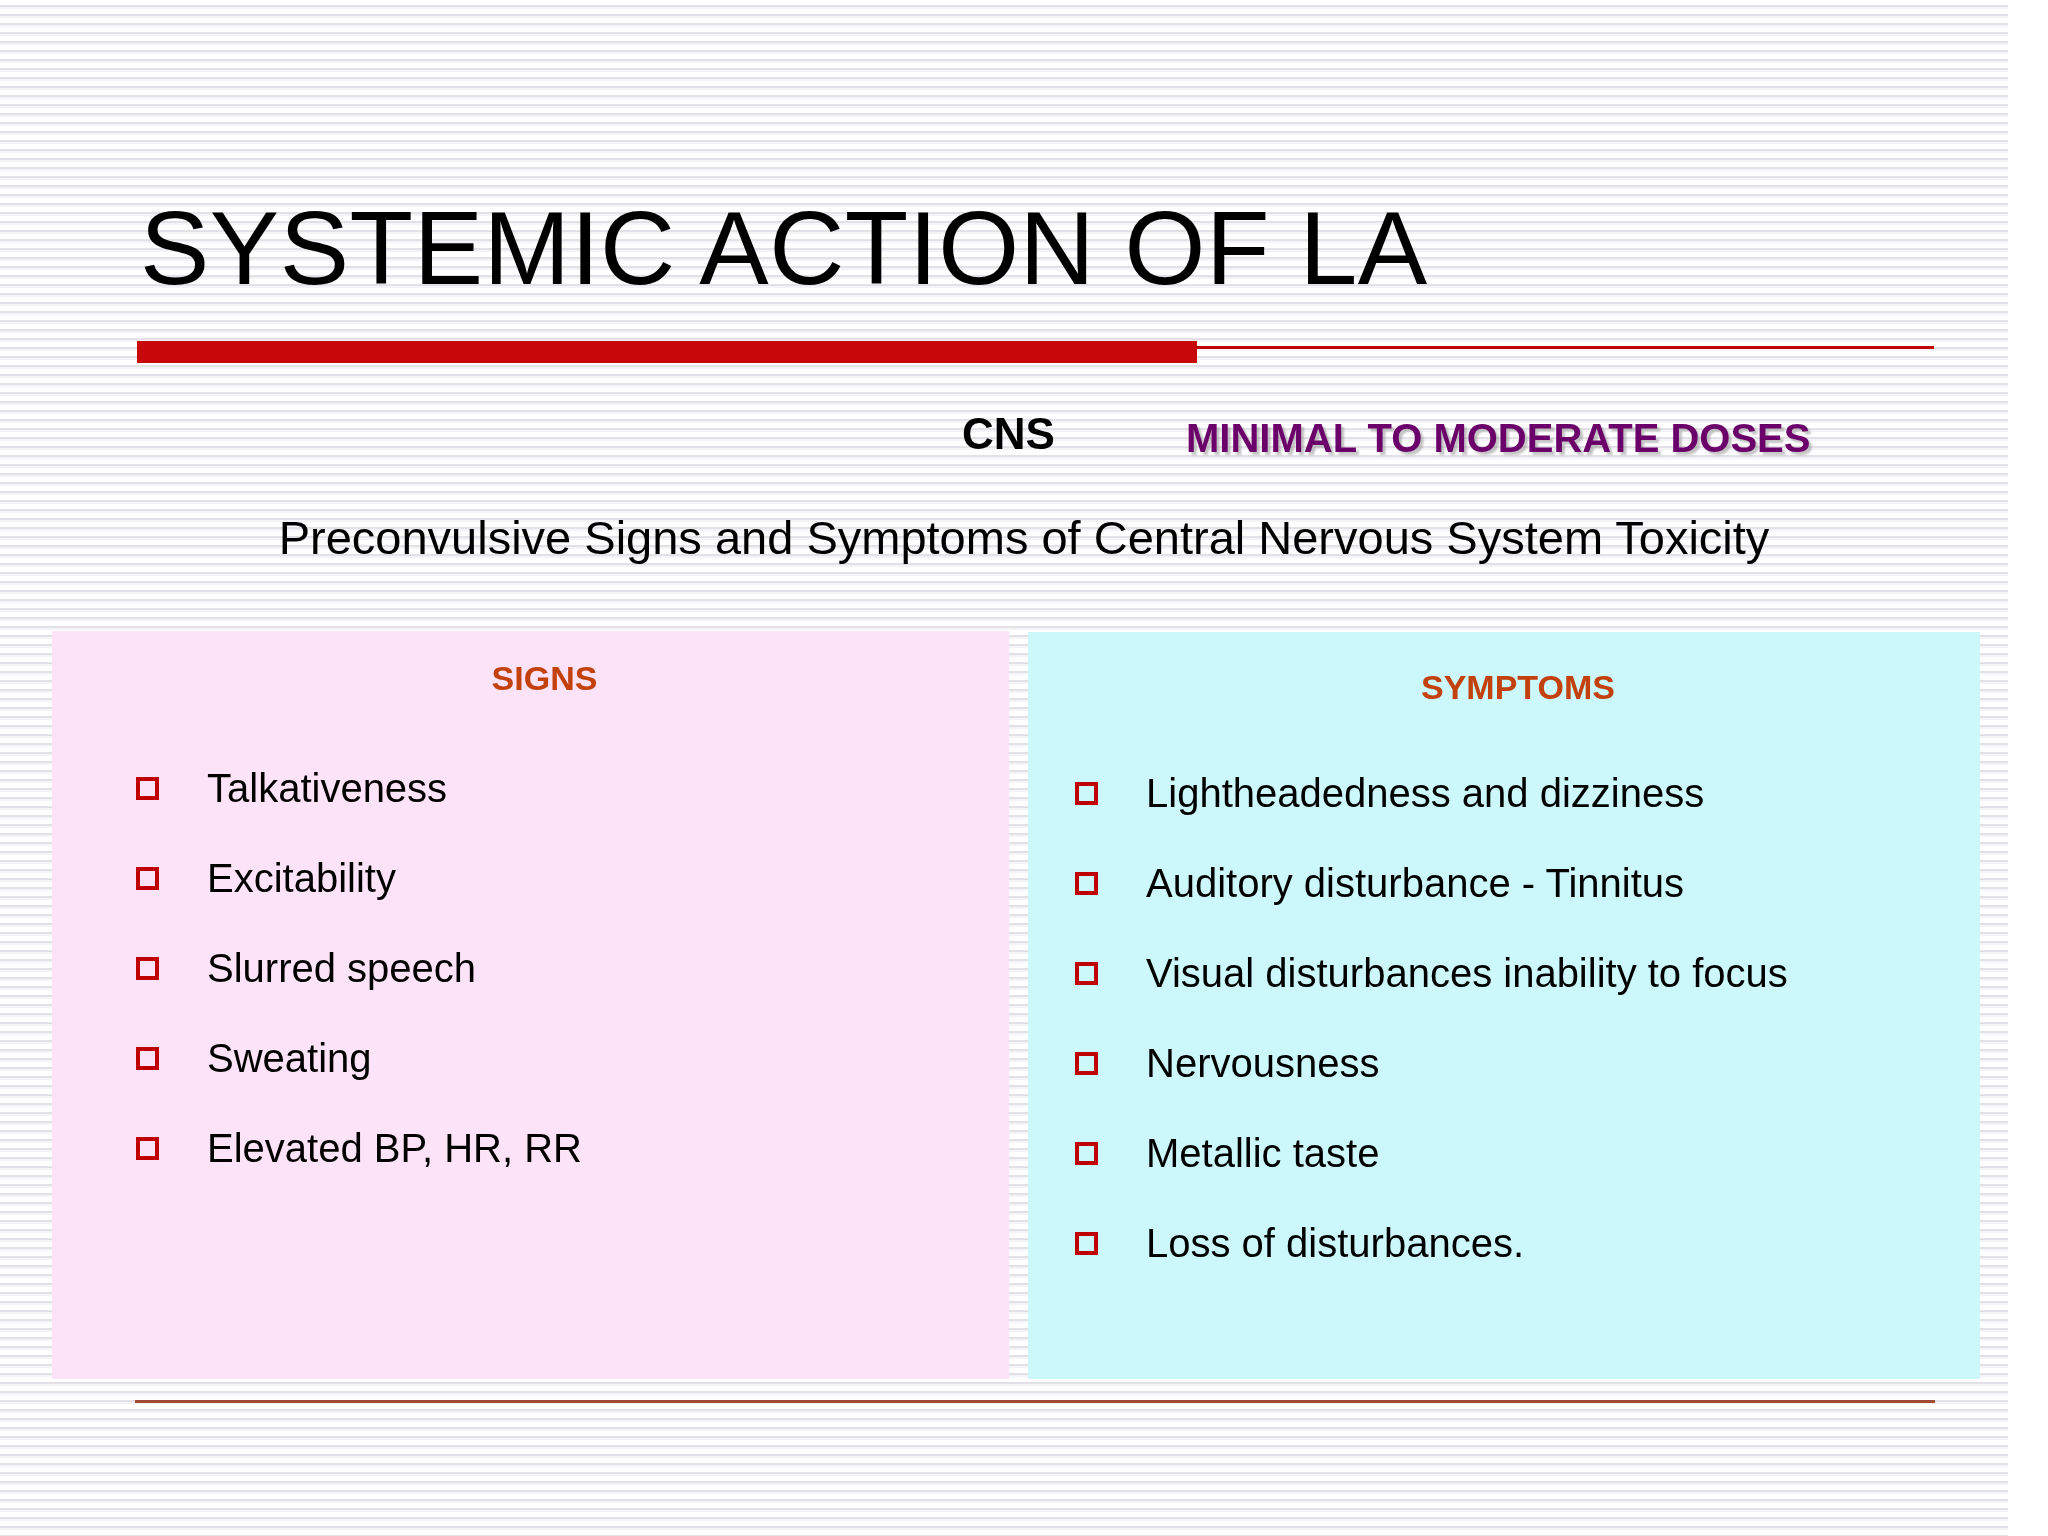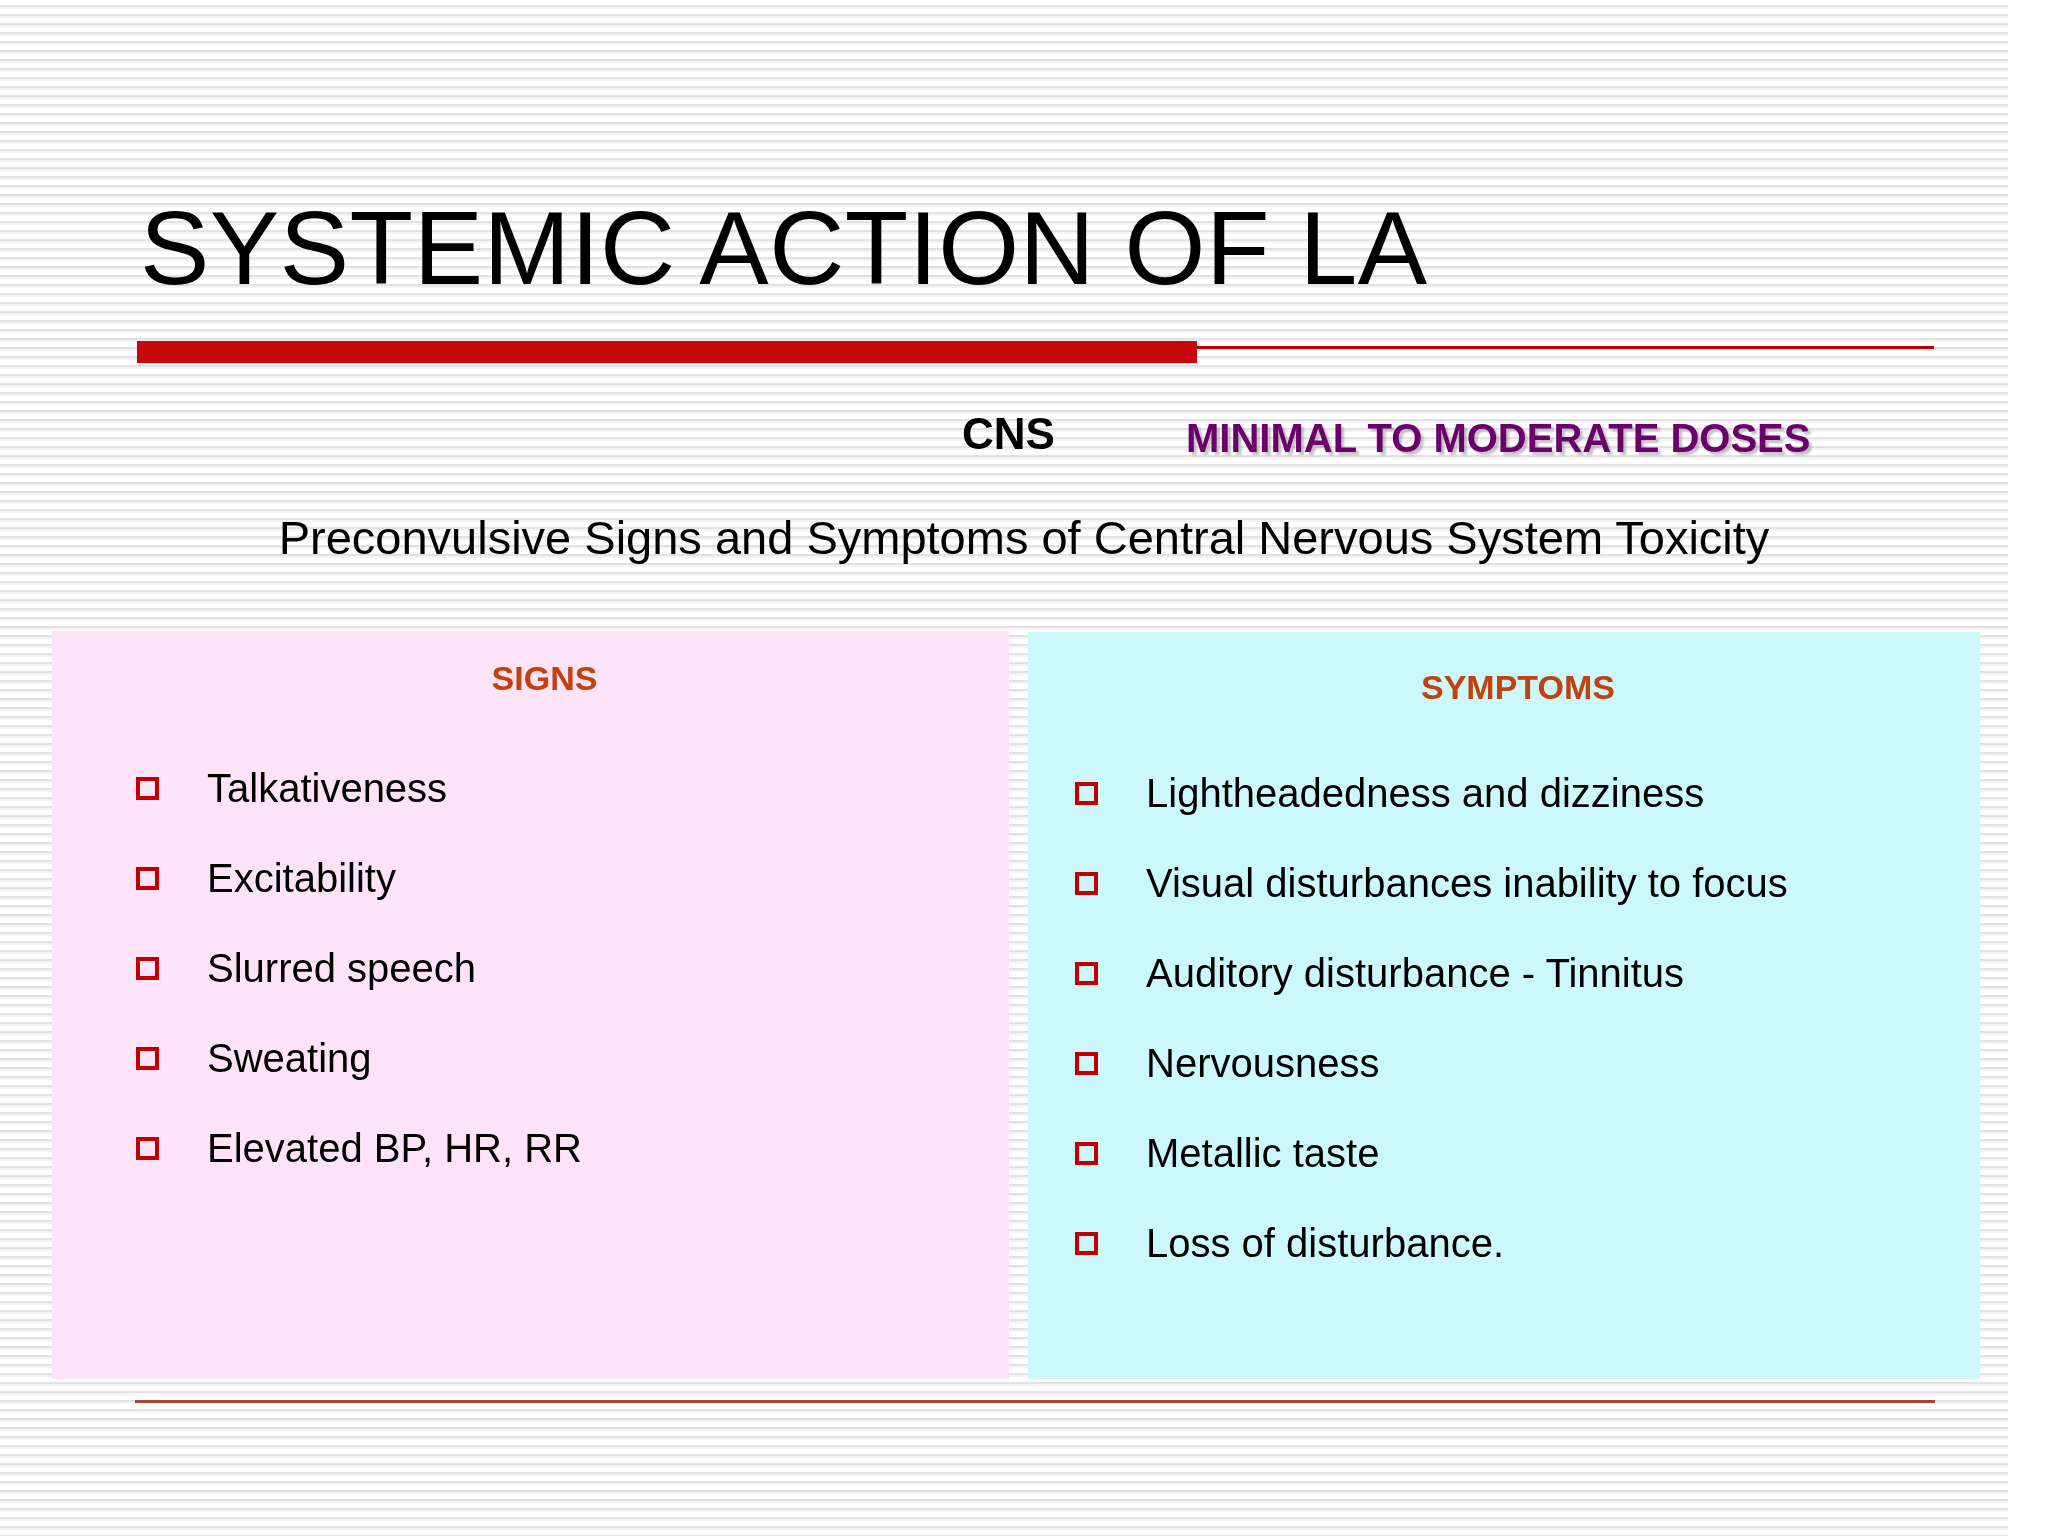--- a/index.html
+++ b/index.html
@@ -229,36 +229,36 @@
 
   <div id="symptoms-panel" class="panel">
     <div class="panel-title">SYMPTOMS</div>
     <ul id="symptoms-list" class="item-list">
       <li class="item">
         <span class="bullet"></span>
         <span class="item-text">Lightheadedness and dizziness</span>
       </li>
       <li class="item">
         <span class="bullet"></span>
+        <span class="item-text">Auditory disturbance - Tinnitus</span>
+      </li>
+      <li class="item">
+        <span class="bullet"></span>
         <span class="item-text">Visual disturbances inability to focus</span>
       </li>
       <li class="item">
         <span class="bullet"></span>
-        <span class="item-text">Auditory disturbance - Tinnitus</span>
-      </li>
-      <li class="item">
-        <span class="bullet"></span>
         <span class="item-text">Nervousness</span>
       </li>
       <li class="item">
         <span class="bullet"></span>
         <span class="item-text">Metallic taste</span>
       </li>
       <li class="item">
         <span class="bullet"></span>
-        <span class="item-text">Loss of disturbance.</span>
+        <span class="item-text">Loss of disturbances.</span>
       </li>
     </ul>
   </div>
 
   <div id="bottom-rule"></div>
 
 </div>
 
 </body></html>

